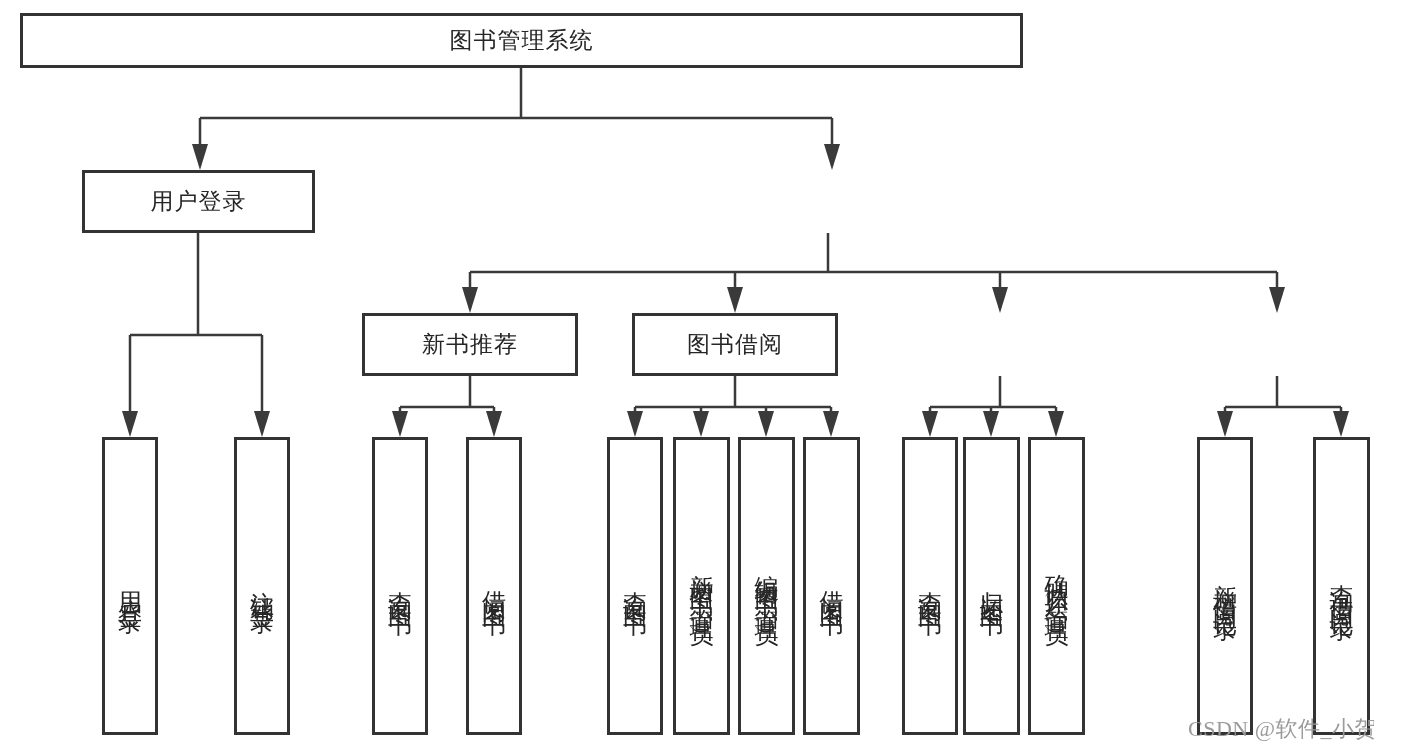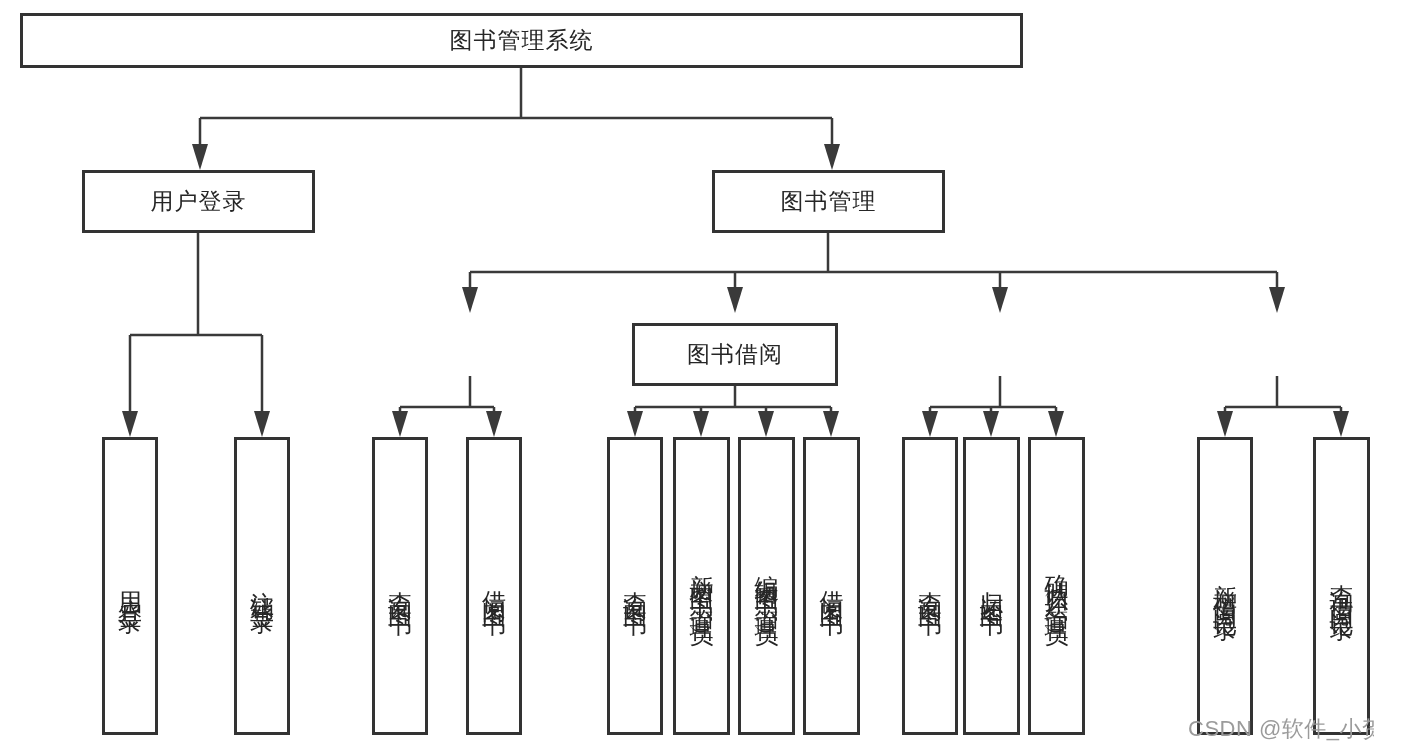--- a/index.html
+++ b/index.html
@@ -1,18 +1,18 @@
 <!DOCTYPE html>
 <html><head>
 <meta charset="utf-8">
 <style>
   html,body{margin:0;padding:0;background:#fff;}
   #stage{
     position:relative;width:1374px;height:747px;background:#fff;overflow:hidden;
-    font-family:Liberation Sans, sans-serif;
+    font-family:Liberation Serif, serif;
   }
   #connectors{position:absolute;left:0;top:0;width:1405px;height:747px;}
   .box{
     position:absolute;background:#ffffff;border:3px solid #333333;box-sizing:border-box;
     display:flex;align-items:center;justify-content:center;color:#262626;
   }
   .h{font-size:23px;letter-spacing:1px;white-space:nowrap;}
   .v{
     writing-mode:vertical-rl;text-orientation:mixed;
     font-size:24px;letter-spacing:7px;line-height:1;
@@ -56,23 +56,23 @@
       <polygon points="983,411 999,411 991,437"></polygon>
       <polygon points="1048,411 1064,411 1056,437"></polygon>
       <polygon points="1217,411 1233,411 1225,437"></polygon>
       <polygon points="1333,411 1349,411 1341,437"></polygon>
     </g>
   </svg>
 
   <div class="box h" style="left:20px;top:13px;width:1003px;height:55px;">图书管理系统</div>
 
   <div class="box h" style="left:82px;top:170px;width:233px;height:63px;">用户登录</div>
-  <div class="box h" style="left:712px;top:170px;width:233px;height:63px;">图书管理</div>
 
-  <div class="box h" style="left:632px;top:313px;width:206px;height:63px;margin-top:10px;">图书借阅</div>
+  <div class="box h" style="left:362px;top:313px;width:216px;height:63px;">新书推荐</div>
+  <div class="box h" style="left:632px;top:313px;width:206px;height:63px;">图书借阅</div>
 
   <div class="box v" style="left:102px;top:437px;width:56px;height:298px;">用户登录</div>
   <div class="box v" style="left:234px;top:437px;width:56px;height:298px;">注销登录</div>
 
   <div class="box v" style="left:372px;top:437px;width:56px;height:298px;">查询图书</div>
   <div class="box v" style="left:466px;top:437px;width:56px;height:298px;">借阅图书</div>
 
   <div class="box v" style="left:607px;top:437px;width:56px;height:298px;">查询图书</div>
   <div class="box v" style="left:673px;top:437px;width:57px;height:298px;">新增图书（管理员）</div>
   <div class="box v" style="left:738px;top:437px;width:57px;height:298px;">编辑图书（管理员）</div>

